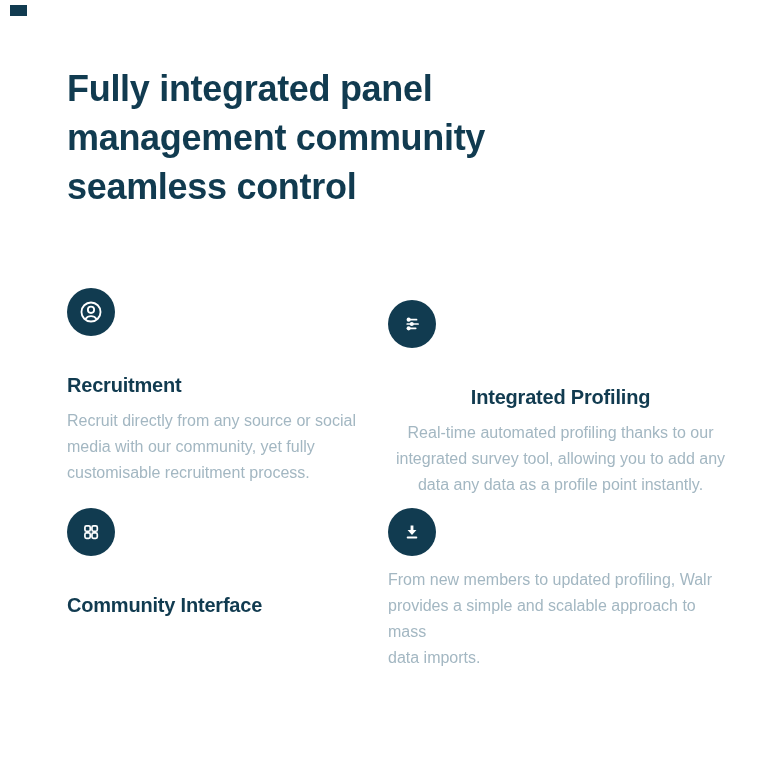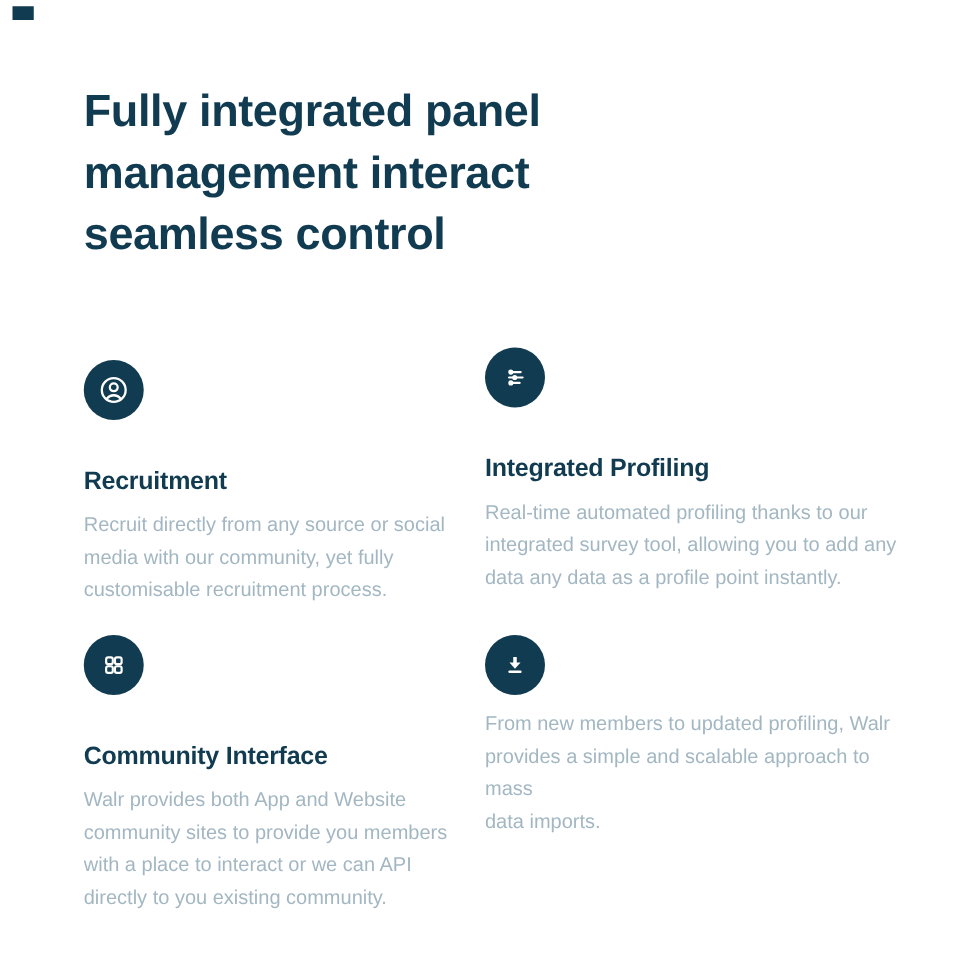--- a/index.html
+++ b/index.html
@@ -31,21 +31,21 @@
     font-weight: 700;
     letter-spacing: -0.3px;
     color: #113B50;
     white-space: pre-line;
   }
 
   .feature {
     position: absolute;
   }
   .feature.f0 { left: 67px;  top: 288px; width: 310px; }
-  .feature.f1 { left: 388px; top: 278px; width: 345px; }
+  .feature.f1 { left: 388px; top: 300px; width: 345px; text-align: center; }
   .feature.f2 { left: 67px;  top: 508px; width: 310px; }
   .feature.f3 { left: 388px; top: 508px; width: 345px; }
 
   .icon-disc {
     width: 48px;
     height: 48px;
     border-radius: 50%;
     background: #113B50;
     display: flex;
     align-items: center;
@@ -70,21 +70,21 @@
     color: #A3B7C2;
     white-space: pre-line;
   }
 </style>
 </head>
 <body>
 
 <div class="corner-mark"></div>
 
 <h1 class="heading">Fully integrated panel
-management interact
+management community
 seamless control</h1>
 
 <div class="feature f0">
   <div class="icon-disc">
     <svg width="26" height="26" viewBox="0 0 24 24" fill="none" stroke="#ffffff" stroke-width="1.7" stroke-linecap="round">
       <circle cx="12" cy="12" r="8.8"></circle>
       <circle cx="12" cy="10" r="2.9"></circle>
       <path d="M6.9 18.4 a 6.4 6.4 0 0 1 10.2 0"></path>
     </svg>
   </div>
@@ -114,24 +114,20 @@
 <div class="feature f2">
   <div class="icon-disc">
     <svg width="26" height="26" viewBox="0 0 24 24" fill="none" stroke="#ffffff" stroke-width="1.6">
       <rect x="6.4" y="6.4" width="4.9" height="4.9" rx="1.4"></rect>
       <rect x="12.9" y="6.4" width="4.9" height="4.9" rx="1.4"></rect>
       <rect x="6.4" y="12.9" width="4.9" height="4.9" rx="1.4"></rect>
       <rect x="12.9" y="12.9" width="4.9" height="4.9" rx="1.4"></rect>
     </svg>
   </div>
   <h3 class="feature-title">Community Interface</h3>
-  <p class="feature-body">Walr provides both App and Website
-community sites to provide you members
-with a place to interact or we can API
-directly to you existing community.</p>
 </div>
 
 <div class="feature f3">
   <div class="icon-disc">
     <svg width="26" height="26" viewBox="0 0 24 24">
       <path d="M10.7 6 h2.6 v4.1 h2.8 L12 14.7 L7.9 10.1 h2.8 Z" fill="#ffffff"></path>
       <line x1="8" y1="17" x2="16" y2="17" stroke="#ffffff" stroke-width="1.8" stroke-linecap="round"></line>
     </svg>
   </div>
   <p class="feature-body">From new members to updated profiling, Walr

